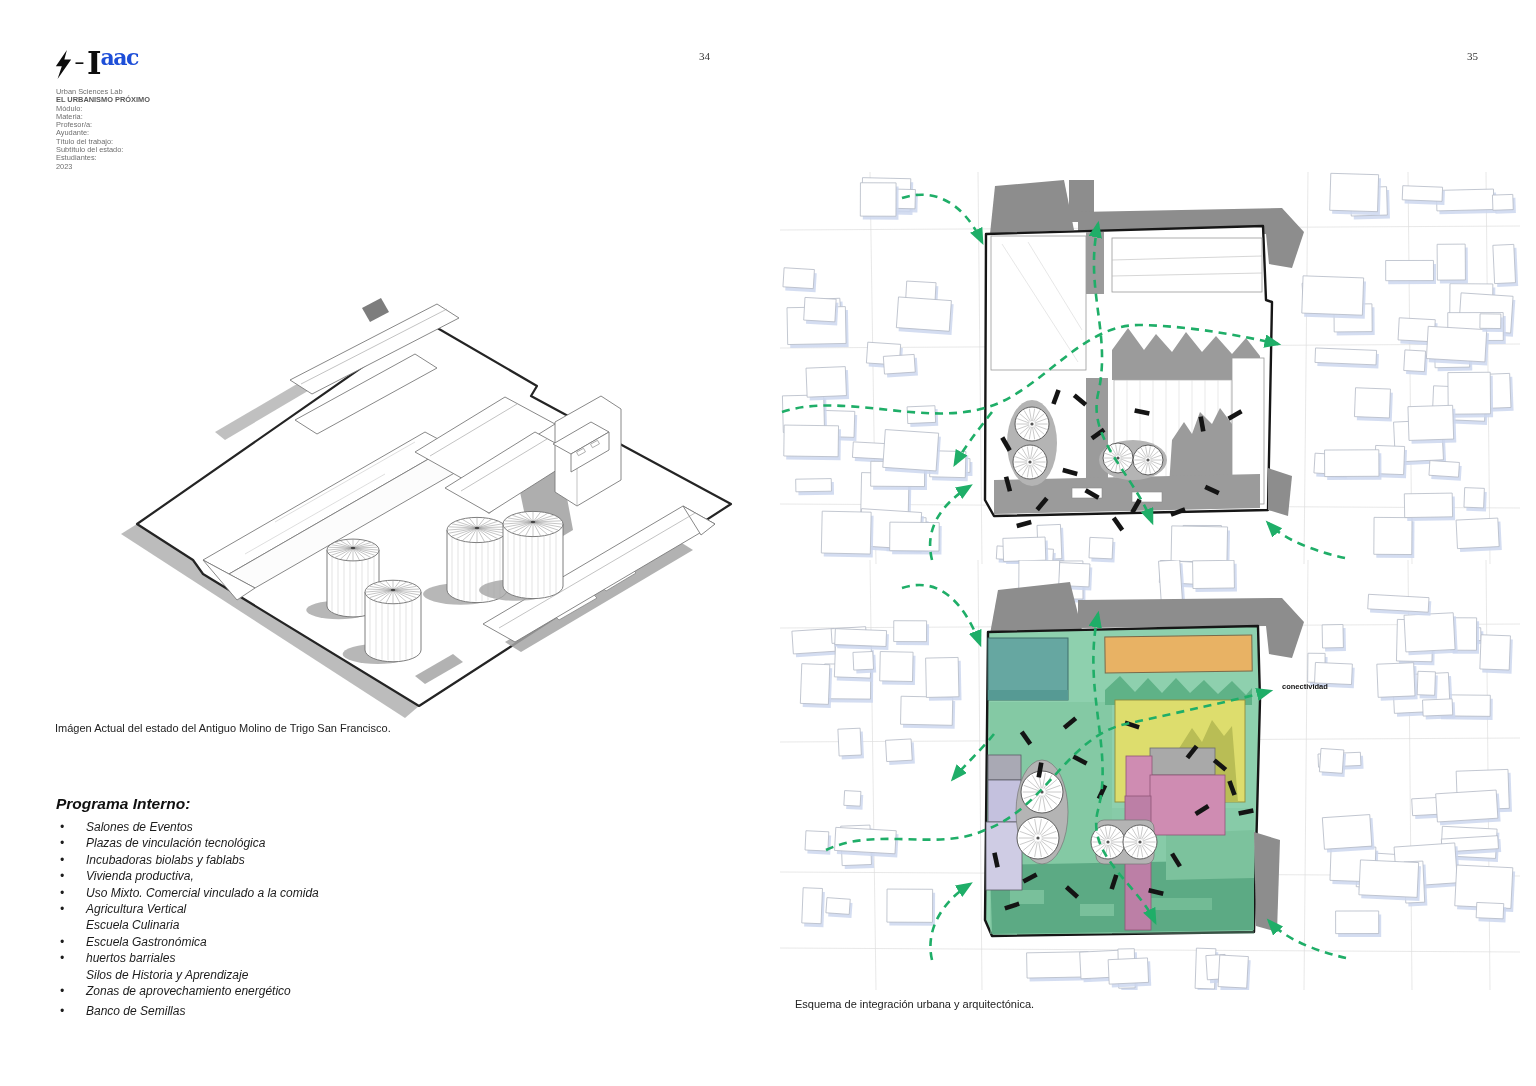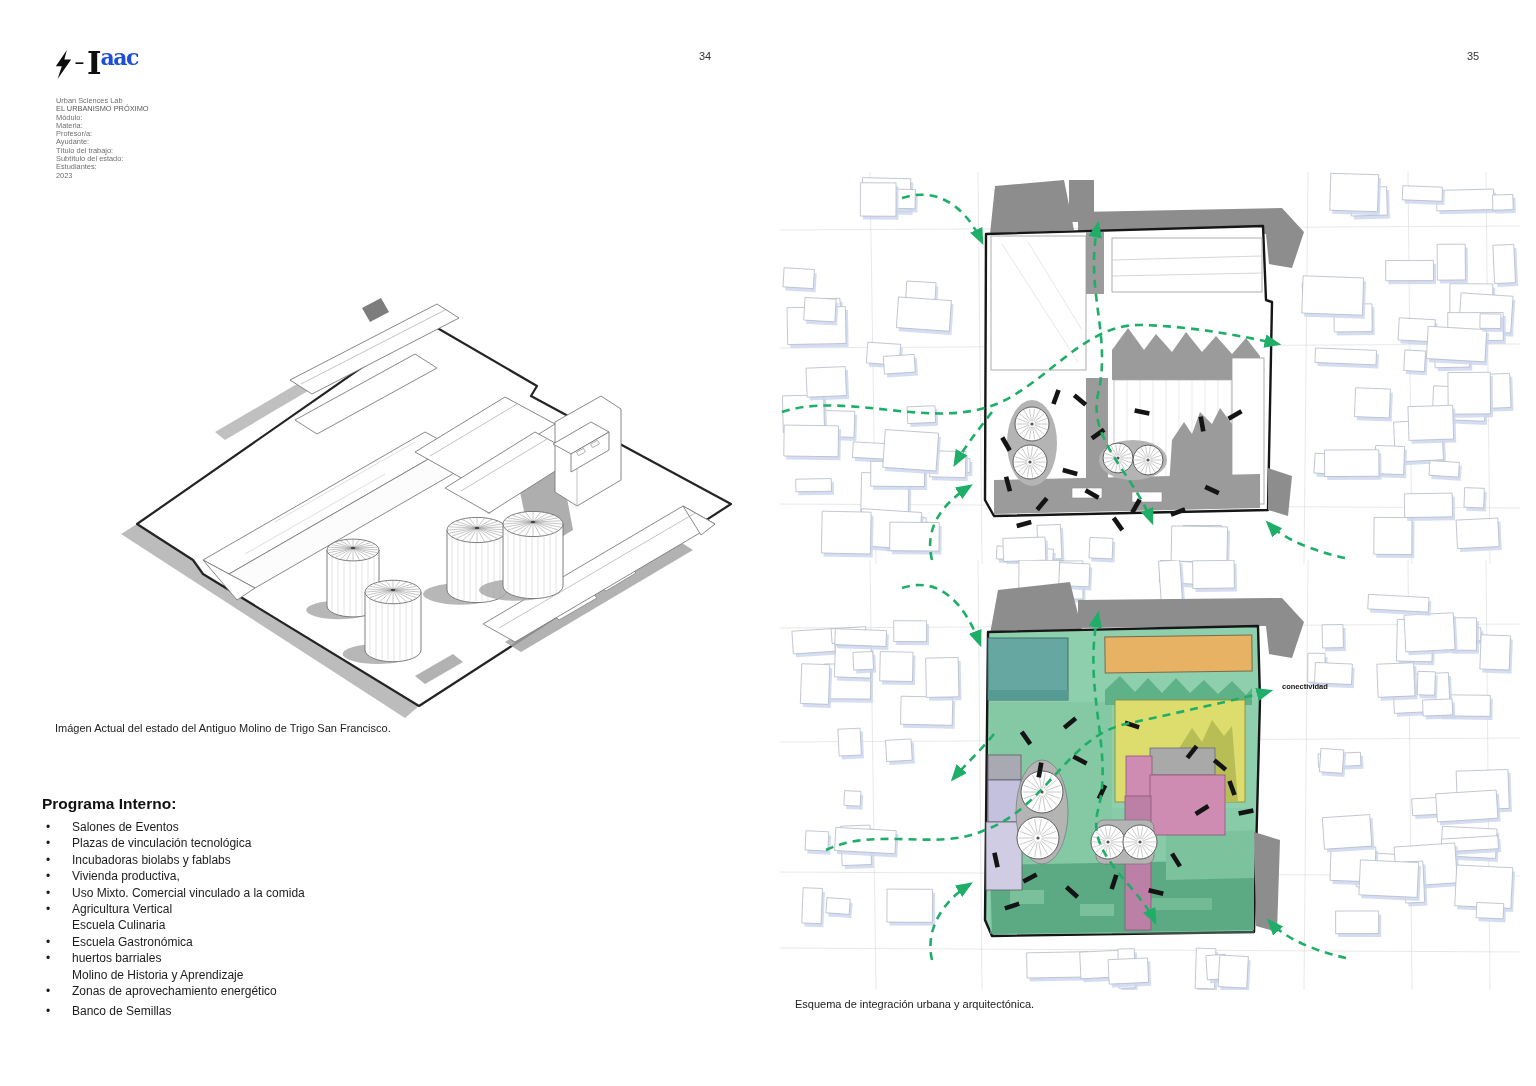--- a/index.html
+++ b/index.html
@@ -11,34 +11,34 @@
 
   
   .logo{position:absolute;top:48px;display:flex;align-items:flex-start;height:36px;}
   .page-left .logo{left:55px;}
   .logo svg.bolt{width:17px;height:31px;margin-top:1px;}
   .logo .logo-dash{font-weight:bold;font-size:16px;margin:6px 3px 0 3px;color:#111;}
   .logo .logo-i{font-family:"DejaVu Serif",serif;font-weight:bold;font-size:31px;line-height:31px;color:#0d0d0d;letter-spacing:-1px;}
   .logo .logo-aac{font-family:"DejaVu Serif",serif;font-weight:bold;font-size:22px;line-height:22px;color:#1d4ed8;letter-spacing:-1.5px;position:relative;top:-2px;}
 
   
-  .hblock{position:absolute;top:97px;font-size:7.4px;line-height:8.3px;color:var(--text-gray,#6f6f6f);}
+  .hblock{position:absolute;top:88px;font-size:7.4px;line-height:8.3px;color:var(--text-gray,#6f6f6f);}
   .page-left .hblock{left:56px;}
-  .hblock .h-title{font-weight:normal;color:#585858;}
-
-  .pagenum{position:absolute;top:50px;font-size:11px;color:#333;}
+  .hblock .h-title{font-weight:bold;color:#585858;}
+
+  .pagenum{position:absolute;top:50px;font-size:11px;color:#333;font-family:Liberation Serif, serif;}
   .pagenum.n34{left:699px;}
   .pagenum.n35{left:1467px;}
 
   .caption{position:absolute;font-size:11px;color:#222;}
   .cap-axon{left:55px;top:722px;width:460px;}
   .cap-esquema{left:795px;top:998px;width:460px;}
 
   
-  .program{position:absolute;left:42px;top:795px;width:420px;}
+  .program{position:absolute;left:56px;top:795px;width:420px;font-style:italic;}
   .prog-head{font-weight:bold;font-size:15.5px;margin-bottom:6px;color:#111;}
   .prog-item{display:flex;font-size:12px;line-height:16.4px;color:#1c1c1c;}
   .prog-item .bullet{width:26px;flex:0 0 26px;text-align:left;padding-left:4px;}
   .prog-item.last{margin-top:4px;}
 
   .diagram{position:absolute;}
   #axon-svg{left:85px;top:292px;}
   #dg-top{left:780px;top:172px;}
   #dg-bot{left:780px;top:560px;}
 
@@ -301,21 +301,21 @@
       <div class="prog-item">
           <span class="bullet">•</span>
           <span>Escuela Gastronómica</span>
         </div>
       <div class="prog-item">
           <span class="bullet">•</span>
           <span>huertos barriales</span>
         </div>
       <div class="prog-item">
           <span class="bullet"></span>
-          <span>Molino de Historia y Aprendizaje</span>
+          <span>Silos de Historia y Aprendizaje</span>
         </div>
       <div class="prog-item">
           <span class="bullet">•</span>
           <span>Zonas de aprovechamiento energético</span>
         </div>
       <div class="prog-item last">
           <span class="bullet">•</span>
           <span>Banco de Semillas</span>
         </div>
     </div>

